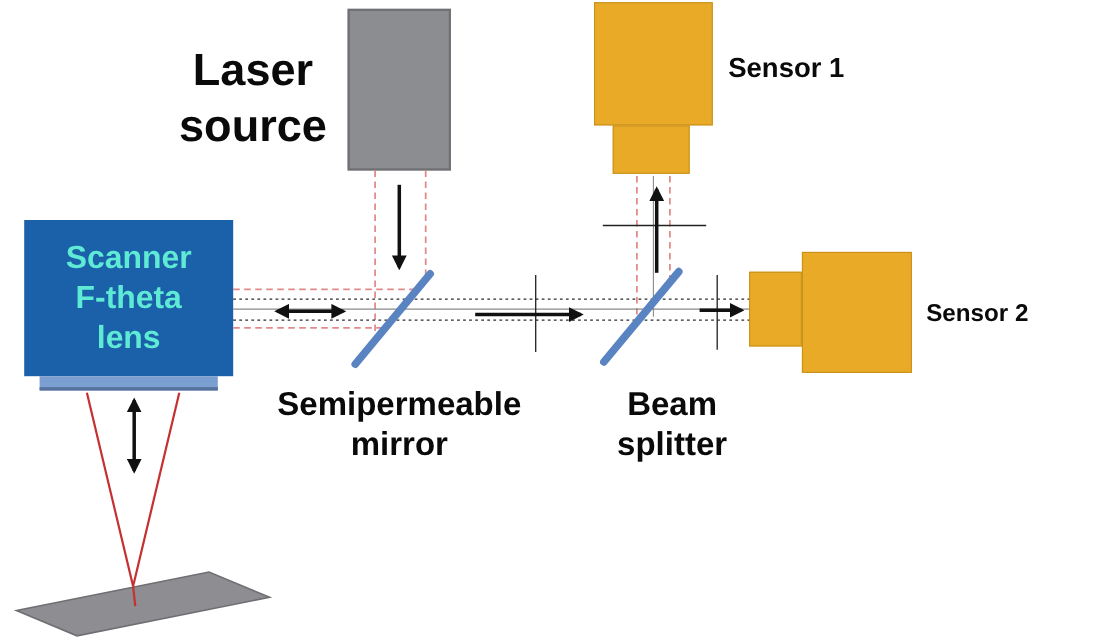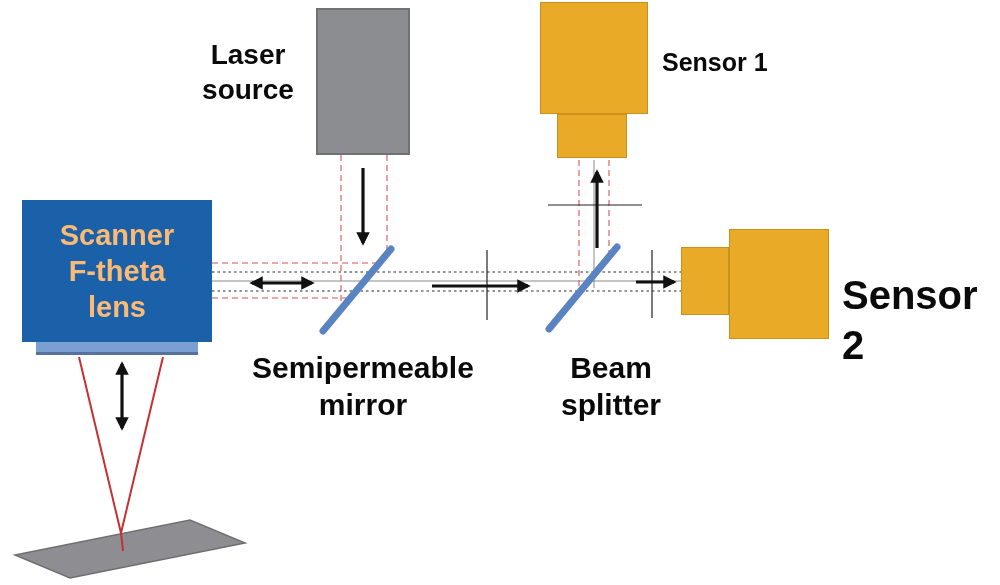--- a/index.html
+++ b/index.html
@@ -2,33 +2,33 @@
 <html style="--background: #ffffff; --scanner-blue: #1b61aa; --lens-bar-blue: #7b9fd0; --sensor-yellow: #e9ab27; --sensor-border: #c9911c; --laser-gray: #8b8d90; --laser-border: #6f7174; --plate-gray: #8e8e92; --plate-border: #6f6f73; --mirror-blue: #5a83c2; --beam-red: #c53030; --beam-red-dashed: #e28a8a; --line-black: #111111; --line-gray: #8a8a8a;"><head>
 <meta charset="utf-8">
 <style>
   * { margin: 0; padding: 0; box-sizing: border-box; }
   html,body { background: #fff; font-family: "Liberation Sans", sans-serif; }
   .stage { position: relative; width: 1000px; height: 585px; background: var(--background,#ffffff); overflow: hidden; }
   .box { position: absolute; z-index: 1; }
 
   .laser-box   { left:316px; top:8px;   width:94px;  height:147px; background:var(--laser-gray,#8b8d90); border:2px solid var(--laser-border,#6f7174); }
   .scanner-box { left:22px;  top:200px; width:190px; height:142px; background:var(--scanner-blue,#1b61aa); display:flex; align-items:center; justify-content:center; }
-  .scanner-text{ color:#fdba74; font-weight:700; font-size:29px; line-height:1.25; text-align:center; white-space:pre-line; }
+  .scanner-text{ color:#5eead4; font-weight:700; font-size:29px; line-height:1.25; text-align:center; white-space:pre-line; }
   .lens-bar    { left:36px;  top:342px; width:162px; height:13px; background:var(--lens-bar-blue,#7b9fd0); border-bottom:3px solid #55719c; }
 
   .sensor { background:var(--sensor-yellow,#e9ab27); border:1.5px solid var(--sensor-border,#c9911c); }
   .s1-body   { left:540px; top:2px;   width:108px; height:112px; }
   .s1-barrel { left:557px; top:114px; width:70px;  height:44px;  }
   .s2-barrel { left:681px; top:247px; width:48px;  height:68px;  }
   .s2-body   { left:729px; top:229px; width:100px; height:110px; }
 
   .label { position:absolute; z-index:3; font-weight:700; color:#0a0a0a; white-space:pre-line; line-height:1.24; text-align:center; }
-  .laser-label   { left:164px; top:38px;  width:168px; font-size:28px; }
+  .laser-label   { left:146px; top:38px;  width:168px; font-size:41px; }
   .sensor1-label { left:662px; top:47px;  width:170px; font-size:25px; text-align:left; }
-  .sensor2-label { left:842px; top:271px; width:158px; font-size:40px; text-align:left; }
+  .sensor2-label { left:842px; top:271px; width:158px; font-size:22px; text-align:left; }
   .semi-label    { left:222px; top:349px; width:282px; font-size:30px; }
   .bs-label      { left:538px; top:349px; width:146px; font-size:30px; }
 
   svg.overlay { position:absolute; left:0; top:0; z-index:2; pointer-events:none; }
   .red-dash  { stroke:var(--beam-red-dashed,#e28a8a); stroke-width:1.6; stroke-dasharray:6 4; fill:none; }
   .black-dot { stroke:#2a2a2a; stroke-width:1.2; stroke-dasharray:2.5 3; fill:none; }
   .gray-line { stroke:var(--line-gray,#8a8a8a); stroke-width:1; fill:none; }
   .thin-black{ stroke:#222; stroke-width:1.2; fill:none; }
   .arrow     { stroke:var(--line-black,#111111); stroke-width:3.2; fill:none; }
   .mirror    { stroke:var(--mirror-blue,#5a83c2); stroke-width:7; stroke-linecap:round; fill:none; }

